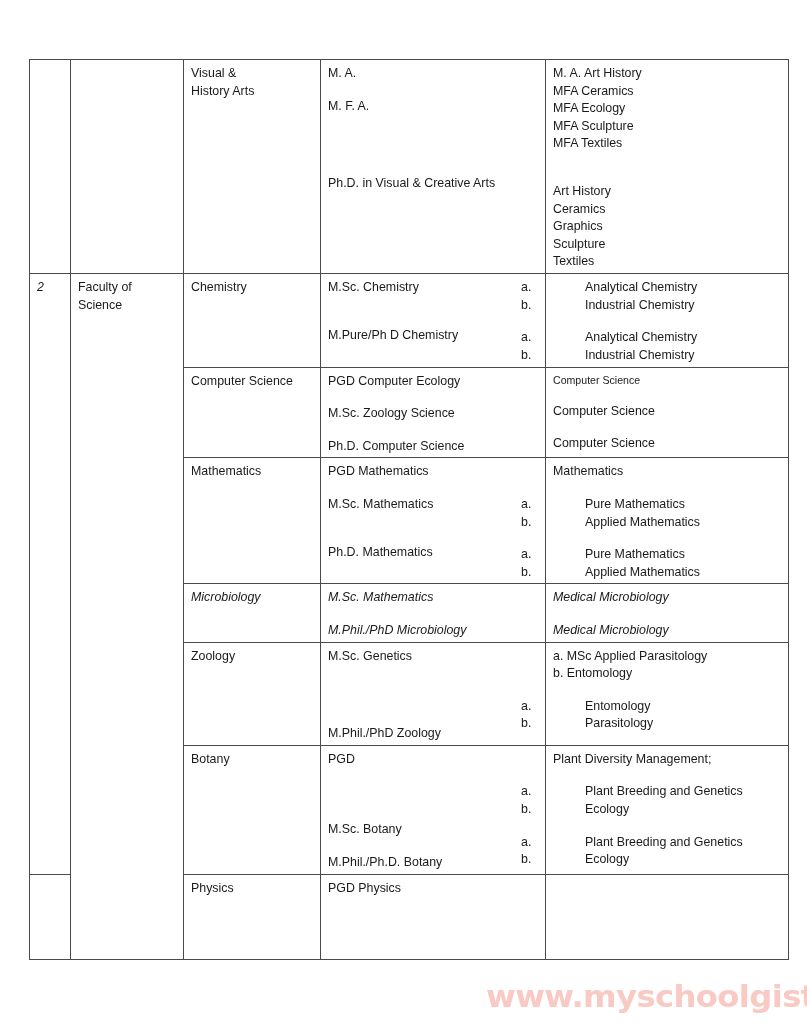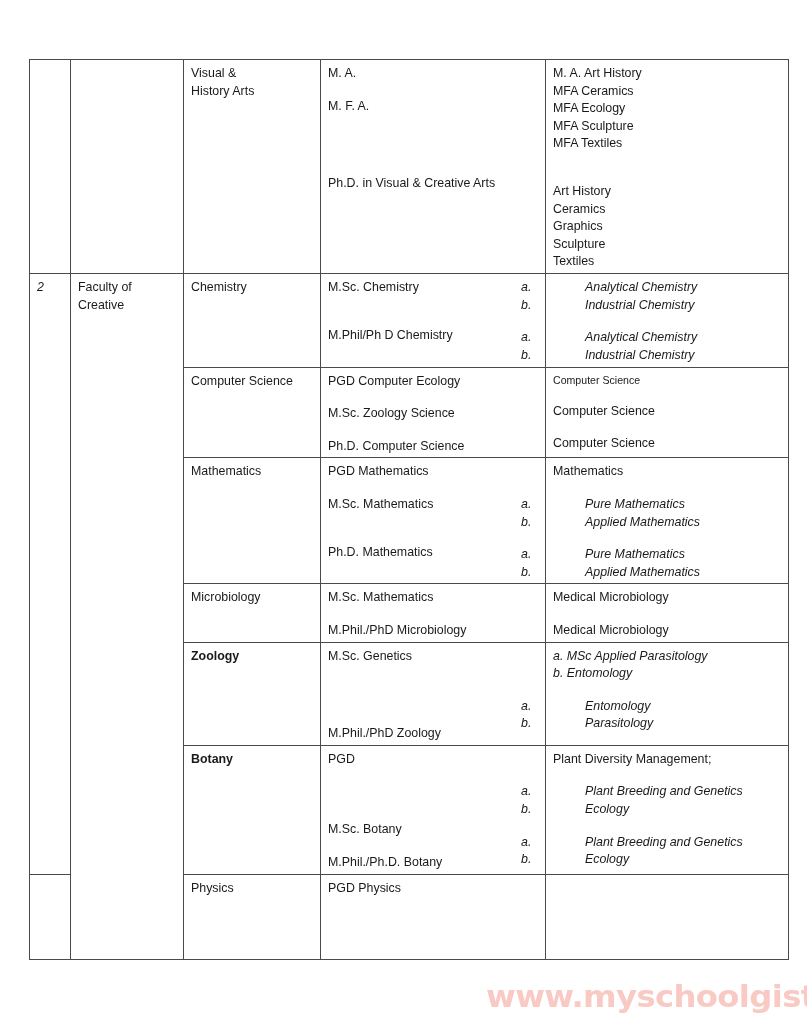--- a/index.html
+++ b/index.html
@@ -47,37 +47,37 @@
 
   td.sn { text-align: left; font-style: italic; padding-left: 12px; }
   td.nopad-top { padding-top: 4px; }
 
   .line { display: block; }
   .sp-1 { display: block; height: 15px; }
   .sp-2 { display: block; height: 30px; }
   .sp-3 { display: block; height: 45px; }
   .sp-half { display: block; height: 8px; }
 
-  .lst { margin: 0; padding: 0; list-style: none; font-style: italic; }
+  .lst { margin: 0; padding: 0; list-style: none; }
   .lst li {
     display: block;
     padding-left: 32px;
     text-indent: -32px;
     white-space: pre;
   }
   .lst li .mk { display: inline-block; width: 32px; }
   .lst-tight li {
     padding-left: 0;
     text-indent: 0;
     white-space: normal;
   }
   .small { font-size: 10.6px; }
 
-  .pad-mid { padding-top: 22px; }
-  .pad-zoo { padding-top: 24px; font-weight: bold; }
+  .pad-mid { padding-top: 22px; font-style: italic; }
+  .pad-zoo { padding-top: 24px; }
 
   .watermark {
     position: absolute;
     left: 486px;
     top: 978px;
     font-family: "DejaVu Sans", sans-serif;
     font-weight: bold;
     font-size: 31px;
     letter-spacing: -0.6px;
     color: #f9c9c4;
@@ -128,29 +128,29 @@
           <span class="line">Graphics</span>
           <span class="line">Sculpture</span>
           <span class="line">Textiles</span>
         </td>
       </tr>
 
       <tr>
         <td class="sn" rowspan="6">2</td>
         <td rowspan="7">
           <span class="line">Faculty of</span>
-          <span class="line">Creative</span>
+          <span class="line">Science</span>
         </td>
         <td>
           <span class="line">Chemistry</span>
         </td>
         <td>
           <span class="line">M.Sc. Chemistry</span>
           <span class="sp-2"></span>
-          <span class="line">M.Phil/Ph D Chemistry</span>
+          <span class="line">M.Pure/Ph D Chemistry</span>
         </td>
         <td>
           <ul class="lst">
             <li><span class="mk">a.</span><span>Analytical Chemistry</span></li>
             <li><span class="mk">b.</span><span>Industrial Chemistry</span></li>
           </ul>
           <span class="sp-1"></span>
           <ul class="lst">
             <li><span class="mk">a.</span><span>Analytical Chemistry</span></li>
             <li><span class="mk">b.</span><span>Industrial Chemistry</span></li>

